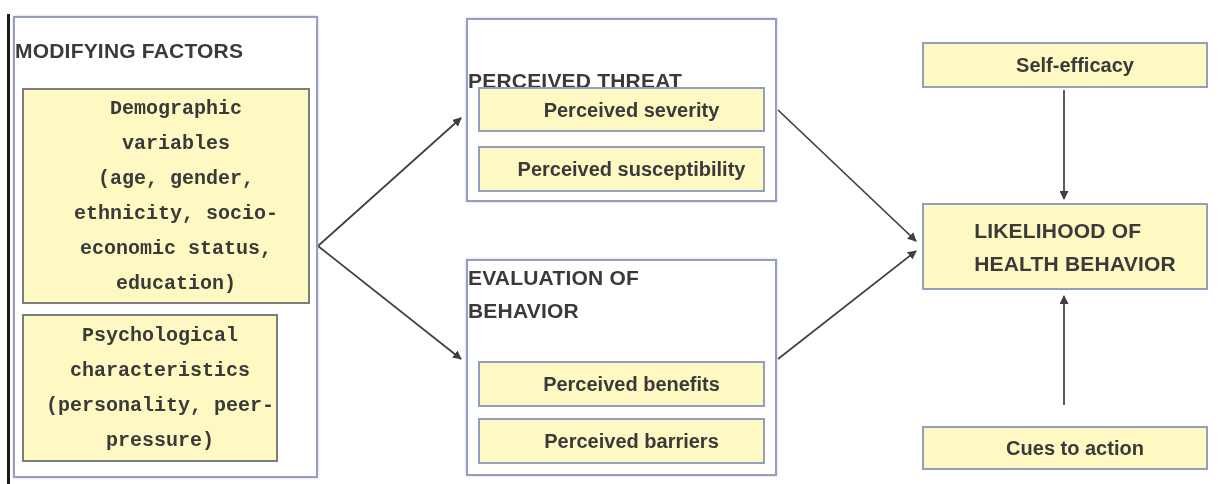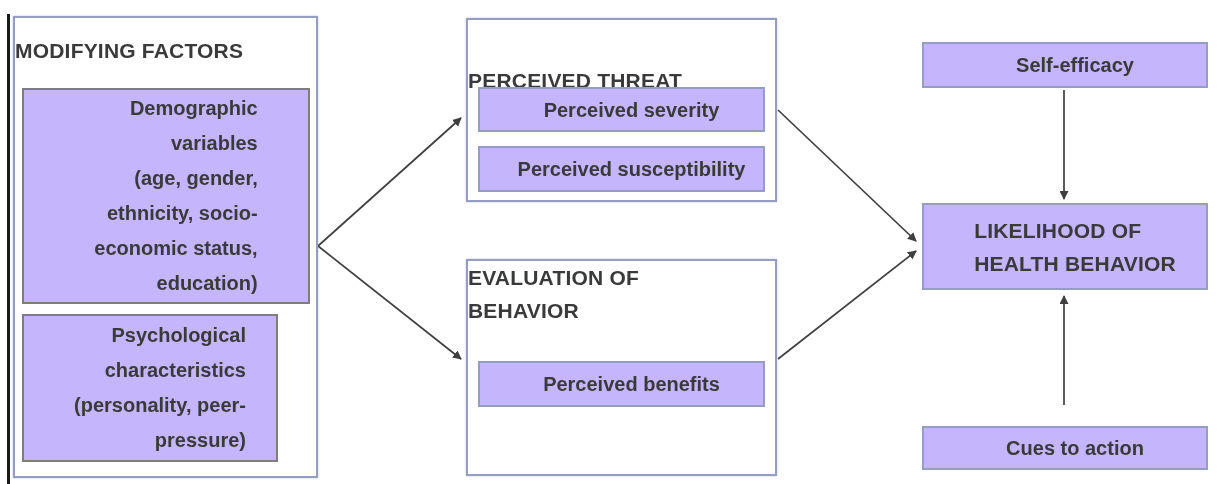--- a/index.html
+++ b/index.html
@@ -28,38 +28,39 @@
   }
   .box{
     position:absolute;
     border:2px solid var(--box-border);
     background:#fff;
     box-shadow:0 0 2px rgba(150,157,192,.55);
   }
   .inner{
     position:absolute;
     border:2px solid var(--box-border);
-    background:#c4b5fd;
+    background:#fef9c3;
     display:flex;align-items:center;justify-content:center;
     text-align:center;
     padding-left:20px;
   }
   .inner.gray{border-color:var(--inner-border-gray);box-shadow:none;}
   .title{
     text-align:left;
     font-size:21px;
     letter-spacing:.2px;
     white-space:pre-line;
     line-height:33px;
   }
   .body-text{
     font-size:20px;
     line-height:35px;
     white-space:pre-line;
-    text-align:right;
+    text-align:center;
+    font-family:Liberation Mono, monospace;
   }
   .single{
     font-size:20px;
     white-space:pre-line;
     text-align:center;
     line-height:34px;
   }
   svg#arrows{position:absolute;left:0;top:0;pointer-events:none;}
 </style>
 </head>
@@ -111,20 +112,23 @@
     <div class="single">Perceived susceptibility</div>
   </div>
 
   <div class="box" style="left:466px;top:259px;width:311px;height:217px;">
     <div class="title" style="">EVALUATION OF
 BEHAVIOR</div>
   </div>
   <div class="inner" style="left:478px;top:361px;width:287px;height:46px;">
     <div class="single">Perceived benefits</div>
   </div>
+  <div class="inner" style="left:478px;top:418px;width:287px;height:46px;">
+    <div class="single">Perceived barriers</div>
+  </div>
 
   <div class="inner" style="left:922px;top:42px;width:286px;height:46px;">
     <div class="single">Self-efficacy</div>
   </div>
   <div class="inner" style="left:922px;top:203px;width:286px;height:87px;">
     <div class="title">LIKELIHOOD OF
 HEALTH BEHAVIOR</div>
   </div>
   <div class="inner" style="left:922px;top:426px;width:286px;height:44px;">
     <div class="single">Cues to action</div>

